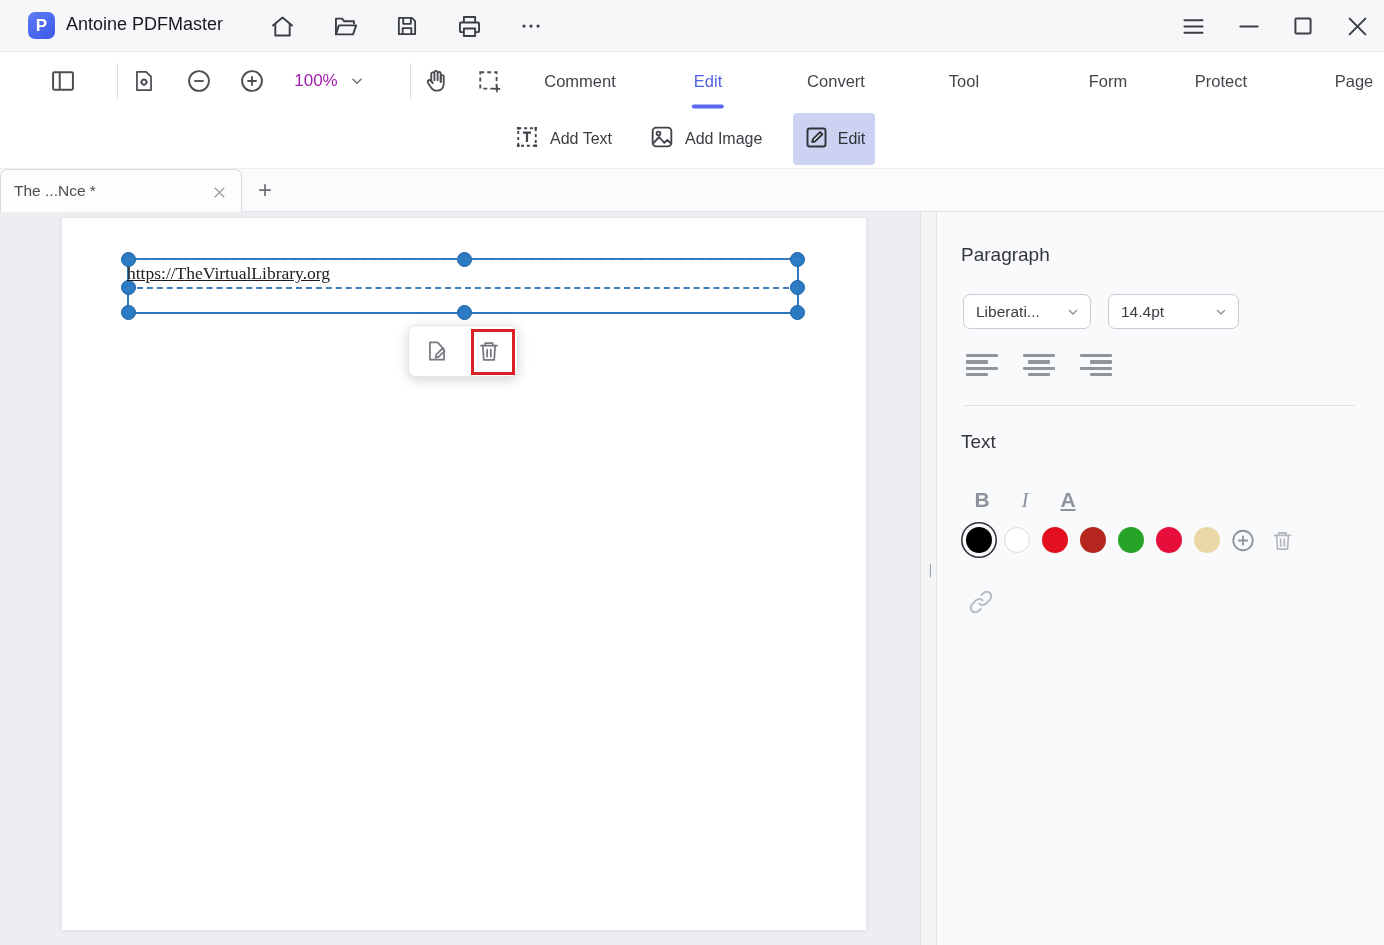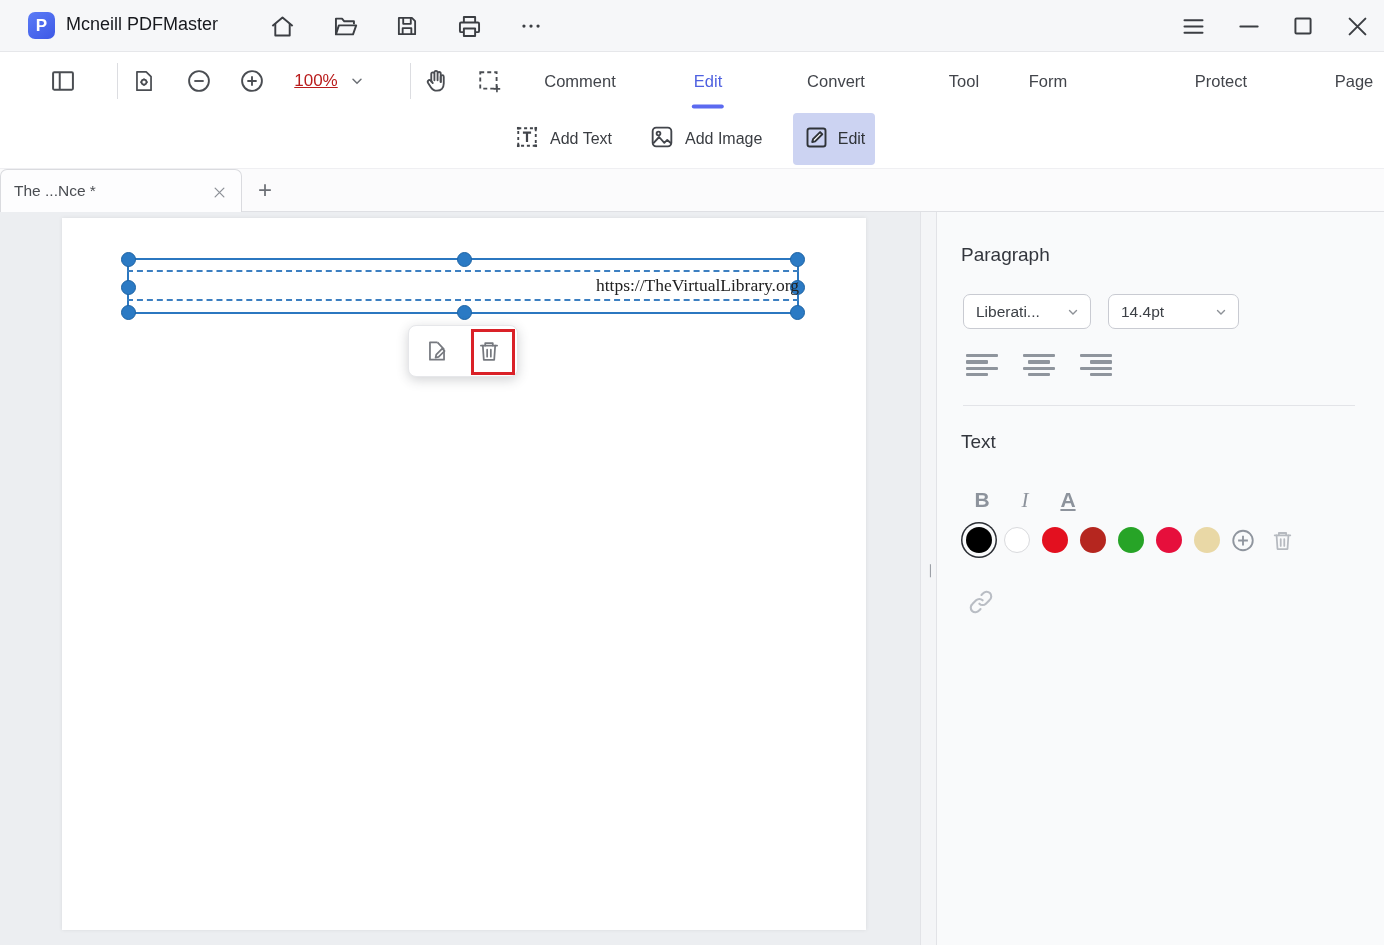--- a/index.html
+++ b/index.html
@@ -13,21 +13,21 @@
           display:flex; align-items:center; justify-content:center; }
   .app-title { position:absolute; left:66px; top:14px; font-size:18px; color:#17191e; }
   .tb-icon { position:absolute; top:26px; transform:translate(-50%,-50%); width:30px; height:30px;
              display:flex; align-items:center; justify-content:center; color:#3b3e43; cursor:pointer; }
   .tb-icon svg { display:block; }
 
   
   #toolbar { position:absolute; left:0; top:52px; width:1384px; height:58px; background:#ffffff; }
   .tl-icon { position:absolute; top:29px; transform:translate(-50%,-50%); display:flex; align-items:center; justify-content:center; color:#4a4d52; cursor:pointer; }
   .vsep { position:absolute; top:11px; width:1px; height:36px; background:#dcdde1; }
-  .zoom-label { position:absolute; left:316px; top:29px; transform:translate(-50%,-50%); font-size:17px; color:#b91c1c; cursor:pointer;text-decoration:underline; }
+  .zoom-label { position:absolute; left:316px; top:29px; transform:translate(-50%,-50%); font-size:17px; color:#a21caf; cursor:pointer; }
   .rtab { position:absolute; top:29px; transform:translate(-50%,-50%); font-size:16.5px; color:#42454b; cursor:pointer; padding:4px 2px; }
   .rtab.active { color:#4f61e0; }
   .rtab.active::after { content:""; position:absolute; left:50%; transform:translateX(-50%); bottom:-14px; width:32px; height:4px; border-radius:2px; background:#5b6af0; }
 
   
   #subtoolbar { position:absolute; left:0; top:110px; width:1384px; height:58px; background:#ffffff;text-align:center; }
   .sub-group { position:absolute; top:0; height:58px; display:flex; align-items:center; gap:9px; color:#3a3d42; font-size:16px; cursor:pointer; }
   .sub-edit-btn { position:absolute; left:793px; top:3px; width:82px; height:52px; border-radius:4px; display:flex; align-items:center; justify-content:center; gap:8px; font-size:16px; color:#2f3338; cursor:pointer; }
 
   
@@ -40,21 +40,21 @@
   
   #workspace { position:absolute; left:0; top:212px; width:1384px; height:733px; }
   #docarea { position:absolute; left:0; top:0; width:920px; height:733px; background:#eceef1; overflow:hidden; }
   #page { position:absolute; left:62px; top:6px; width:804px; height:712px; background:#ffffff; box-shadow:0 0 4px rgba(0,0,0,.08); font-family:"Liberation Serif", serif; color:#1c1c1e; }
 
   .dashed-box { position:absolute; border:1.6px dashed #5d90cc; display:flex; align-items:center; justify-content:center; text-align:center; }
 
   
   .sel-rect { position:absolute; left:65px; top:40px; width:672px; height:56px; border:2px solid #2b77c0; }
   .handle { position:absolute; width:15px; height:15px; border-radius:50%; background:#2b7ac4; border:1px solid #1d63a4; cursor:pointer; }
-  .sel-dashed { position:absolute; left:65px; top:52px; width:672px; height:31px; border-top:2px dashed #3c7fc1; border-bottom:2px dashed #3c7fc1; display:flex; align-items:center; justify-content:flex-end; }
+  .sel-dashed { position:absolute; left:65px; top:40px; width:672px; height:31px; border-top:2px dashed #3c7fc1; border-bottom:2px dashed #3c7fc1; display:flex; align-items:center; justify-content:flex-start;text-decoration:underline; }
   .url-text { font-size:17.5px; color:#222; }
 
   
   .float-bar { position:absolute; left:346px; top:107px; width:110px; height:52px; background:#fff; border:1px solid #e6e7ea; border-radius:8px;
                box-shadow:0 3px 12px rgba(50,55,65,.22); display:flex; align-items:center; }
   .float-icon { width:44px; height:44px; margin-left:6px; display:flex; align-items:center; justify-content:center; color:#76797f; cursor:pointer; }
   .red-annotation { position:absolute; left:62px; top:3px; width:44px; height:46px; border:3px solid #da2128; pointer-events:none; }
 
   .doc-title { font-weight:bold; font-size:37px; letter-spacing:.5px; }
   .doc-author { font-weight:bold; font-size:24px; }
@@ -80,21 +80,21 @@
   .swatch.white { border:1px solid #d9dadd; }
   .swatch.selected { box-shadow:0 0 0 3.5px #f9fafb, 0 0 0 5px #2a2d33; }
   .color-extra { position:absolute; top:315px; width:26px; height:26px; display:flex; align-items:center; justify-content:center; color:#8f959e; cursor:pointer; }
   .link-btn { position:absolute; left:30px; top:376px; width:28px; height:28px; color:#b9bdc4; cursor:pointer; }
 </style>
 </head>
 <body>
 
 <div id="titlebar">
   <div class="logo">P</div>
-  <div class="app-title">Mcneill PDFMaster</div>
+  <div class="app-title">Antoine PDFMaster</div>
 
   <div class="tb-icon" style="left:282px">
     <svg width="27" height="27" viewBox="0 0 24 24" fill="none" stroke="currentColor" stroke-width="1.7" stroke-linejoin="round">
         <path d="M3 11.6 12 4l9 7.6"></path>
         <path d="M5.6 9.6V20h12.8V9.6"></path>
       </svg>
   </div>
   <div class="tb-icon" style="left:345px">
     <svg width="27" height="27" viewBox="0 0 24 24" fill="none" stroke="currentColor" stroke-width="1.7" stroke-linejoin="round">
         <path d="M3.5 19V5h5.4l2 2.4h8.6V10"></path>
@@ -189,21 +189,21 @@
     <svg width="28" height="28" viewBox="0 0 24 24" fill="none" stroke="currentColor" stroke-width="1.6">
         <rect x="4.5" y="4.5" width="14" height="14" stroke-dasharray="3.4 2.6"></rect>
         <path d="M18.8 16v5.6M16 18.8h5.6" stroke-width="1.4"></path>
       </svg>
   </div>
 
   <span class="rtab" style="left:580px">Comment</span>
   <span class="rtab active" style="left:708px">Edit</span>
   <span class="rtab" style="left:836px">Convert</span>
   <span class="rtab" style="left:964px">Tool</span>
-  <span class="rtab" style="left:1048px">Form</span>
+  <span class="rtab" style="left:1108px">Form</span>
   <span class="rtab" style="left:1221px">Protect</span>
   <span class="rtab" style="left:1354px">Page</span>
 </div>
 
 <div id="subtoolbar">
   <div class="sub-group" style="left:513px">
     <span>
       <svg width="28" height="28" viewBox="0 0 24 24" fill="none" stroke="#42454b" stroke-width="1.6">
           <rect x="4.5" y="4.5" width="15" height="15" stroke-dasharray="2.6 2.4"></rect>
           <path d="M8.5 8.3h7M12 8.3v8" stroke-width="1.9"></path>

